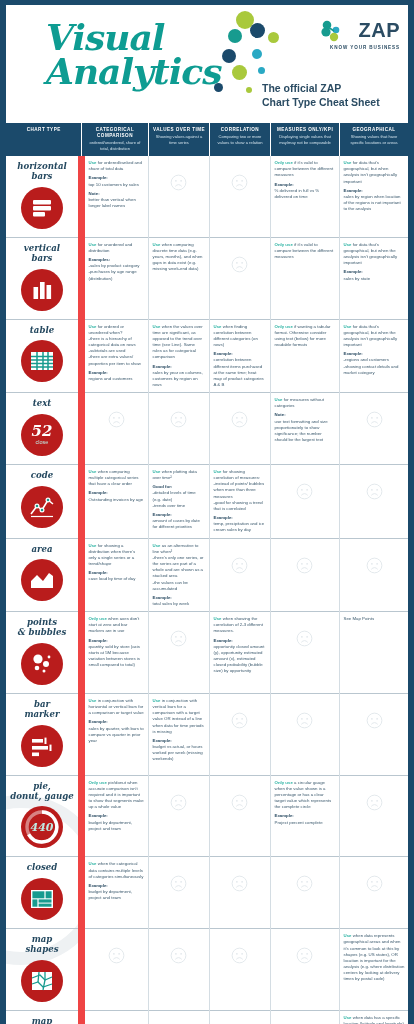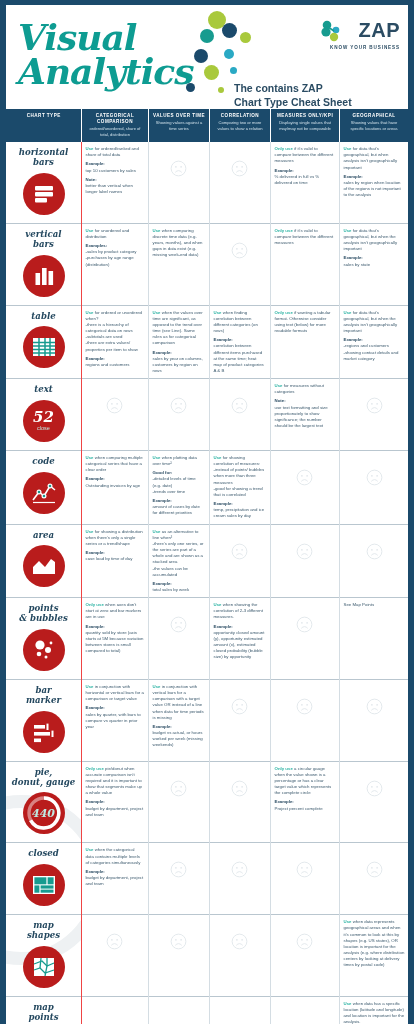--- a/index.html
+++ b/index.html
@@ -6,21 +6,21 @@
   body {
     width: 414px; height: 1024px;
     font-family: "Liberation Sans", sans-serif;
     background: #1b4a6b;
     overflow: hidden;
   }
   .poster { width: 414px; height: 1024px; background: #1b4a6b; padding: 5px 6px 0 6px; position: relative; }
   .sheet { background: #ffffff; width: 402px; position: relative; overflow: hidden; }
 
   
-  .hdr { position: relative; height: 104px; background: #fff; overflow: hidden; }
+  .hdr { position: relative; height: 118px; background: #fff; overflow: hidden; margin-left: 28px; }
   .title { position: absolute; left: 12px; top: 16px; font-family: "DejaVu Serif", serif;
            font-style: italic; font-weight: bold; color: #0e9c92; font-size: 36px; line-height: 0.94; letter-spacing: -1px; }
   .subt { position: absolute; left: 228px; top: 76px; color: #2b4c63; font-size: 10.5px; font-weight: bold; line-height: 1.35; }
   .dots { position: absolute; left: 178px; top: 2px; width: 80px; height: 100px; }
   .dot { position: absolute; border-radius: 50%; }
   .zapwrap { position: absolute; right: 8px; top: 14px; text-align: right; }
   .zaprow { display: flex; align-items: flex-end; gap: 16px; }
   .zapname { font-size: 20px; font-weight: bold; color: #2b4c63; letter-spacing: 0.5px; }
   .zaptag { font-size: 4.6px; color: #2b4c63; letter-spacing: 0.9px; margin-top: 3px; font-weight: bold; }
 
@@ -32,21 +32,21 @@
   table.grid th, table.grid td { vertical-align: top; }
   thead th { background: #1b4a6b; color: #fff; padding: 4px 3px 5px 4px; border-right: 1px solid #fff; }
   .hname { font-size: 4.6px; font-weight: bold; letter-spacing: .45px; line-height: 1.34; text-transform: uppercase; }
   .hdesc { font-size: 4.1px; font-weight: normal; line-height: 1.32; margin-top: 1px; color: #cfe0ea; }
   col.c0 { width: 75px; } col.c1 { width: 67px; } col.c2 { width: 61px; }
   col.c3 { width: 61px; } col.c4 { width: 69px; } col.c5 { width: 69px; }
 
   tbody td { border-right: 1px solid #d4dde3; padding: 4px 3.5px 4px 4px; background: #fff; }
   tbody td:last-child { border-right: none; }
   tbody tr.row { border-bottom: 1px solid #b9c6cf; }
-  tbody td.typecell { border-right: 1px solid #ef4444; text-align: center; padding-top: 6px; background: transparent; }
+  tbody td.typecell { border-right: 7px solid #ef4444; text-align: center; padding-top: 6px; background: transparent; }
 
   .typename { font-family: "DejaVu Serif", serif; font-weight: bold; font-style: italic;
               color: #24485f; font-size: 8.6px; line-height: 1.15; }
   .badge { width: 42px; height: 42px; border-radius: 50%; background: #b91c1c; margin: 5px auto 4px auto;
            display: flex; align-items: center; justify-content: center; position: relative; }
   .cell { font-size: 4.35px; line-height: 1.42; color: #3c5a6e; }
   .cell .lead { color: #2bb3a3; font-weight: bold; }
   .cell .lbl { font-weight: bold; color: #2b4c63; display: block; margin-top: 3px; }
   .cell p { margin: 0; }
   .cell .txt { white-space: pre-line; }
@@ -64,21 +64,21 @@
 
     <div class="swoosh" style="width:150px;height:150px;right:-45px;top:100px;"></div>
     <div class="swoosh" style="width:170px;height:170px;left:-70px;top:790px;"></div>
 
     <div class="hdr">
       <div class="title">
         <div>Visual</div>
         <div>Analytics</div>
       </div>
       <div class="subt">
-        <div>The contains ZAP</div>
+        <div>The official ZAP</div>
         <div>Chart Type Cheat Sheet</div>
       </div>
 
       <div class="dots">
         <div class="dot" style="width:18px;height:18px;background:#a9c93c;left:24px;top:4px;"></div>
         <div class="dot" style="width:15px;height:15px;background:#1b4a6b;left:38px;top:16px;"></div>
         <div class="dot" style="width:14px;height:14px;background:#179b8f;left:16px;top:22px;"></div>
         <div class="dot" style="width:11px;height:11px;background:#a9c93c;left:56px;top:25px;"></div>
         <div class="dot" style="width:14px;height:14px;background:#1b4a6b;left:10px;top:42px;"></div>
         <div class="dot" style="width:10px;height:10px;background:#2aa9c4;left:40px;top:42px;"></div>

